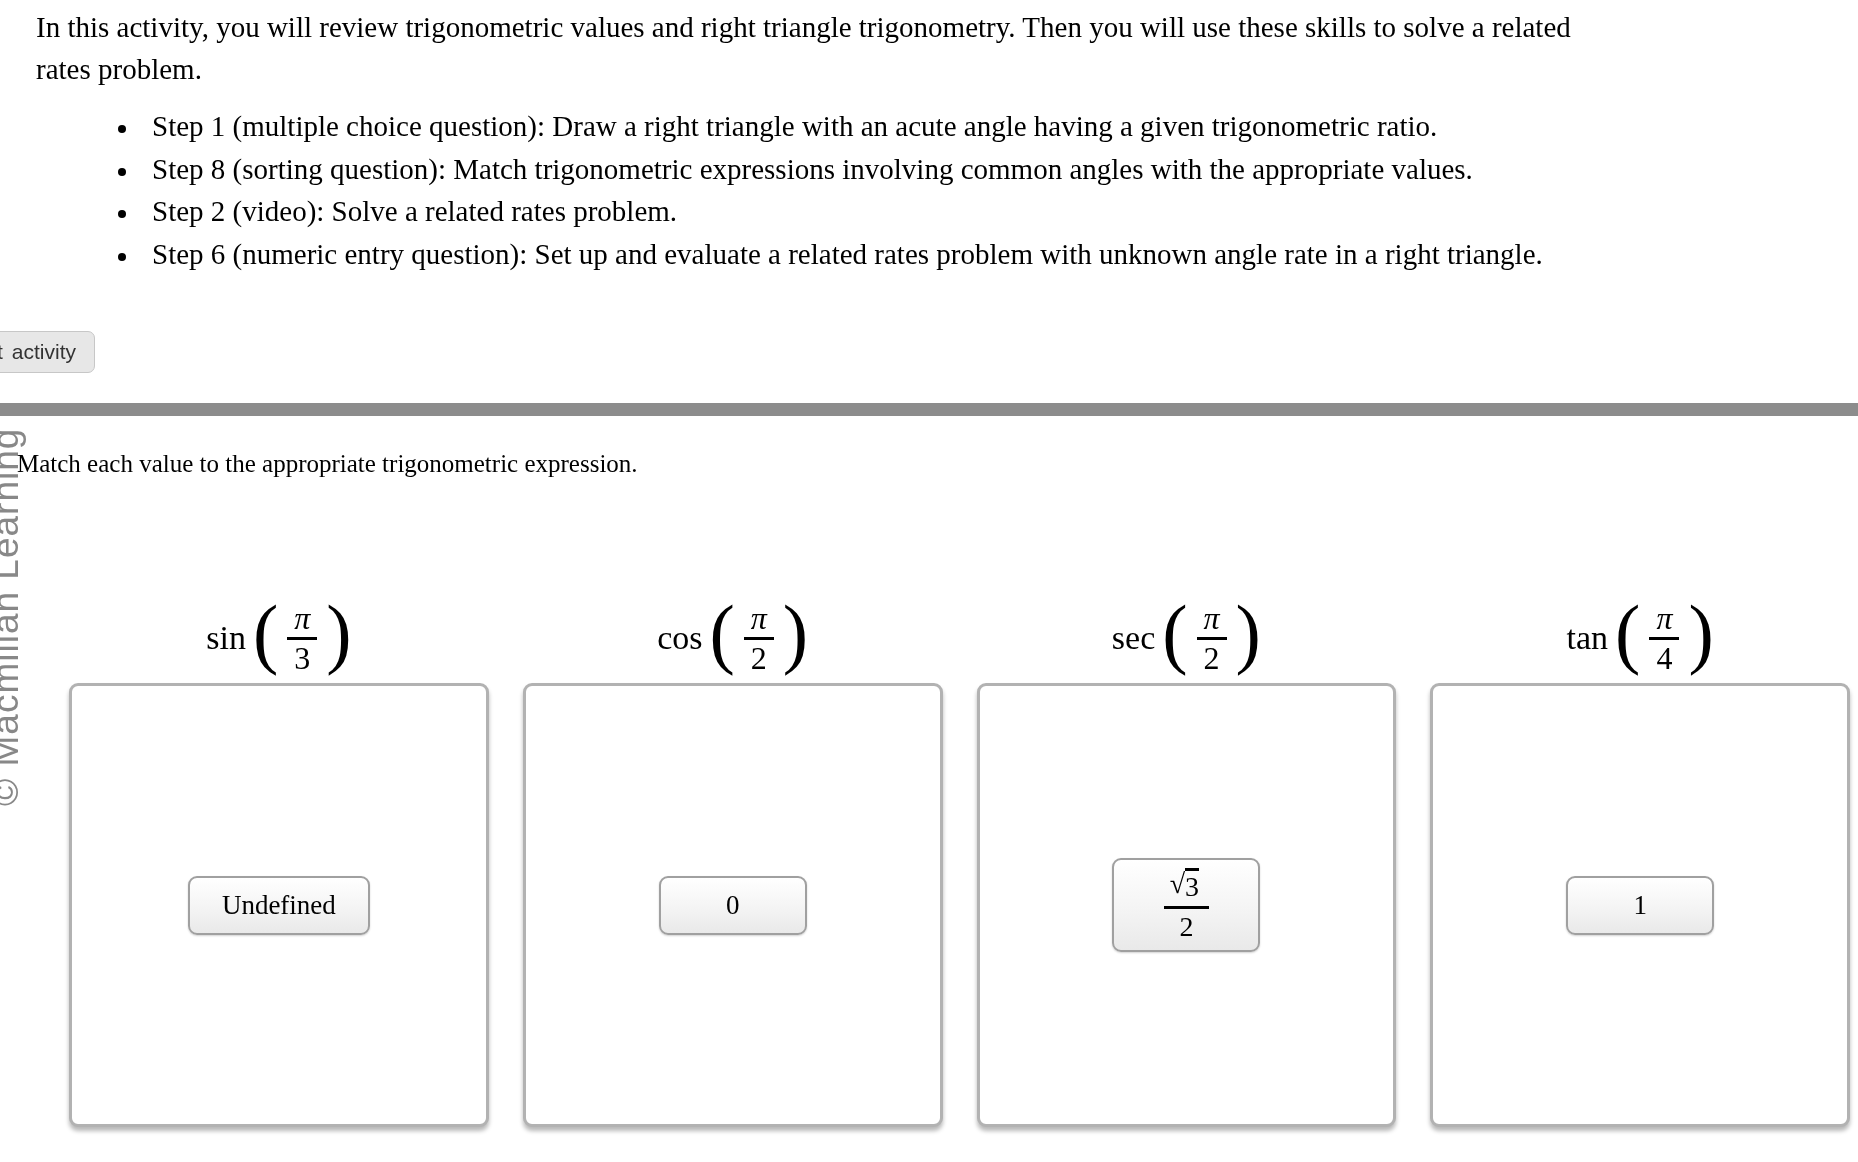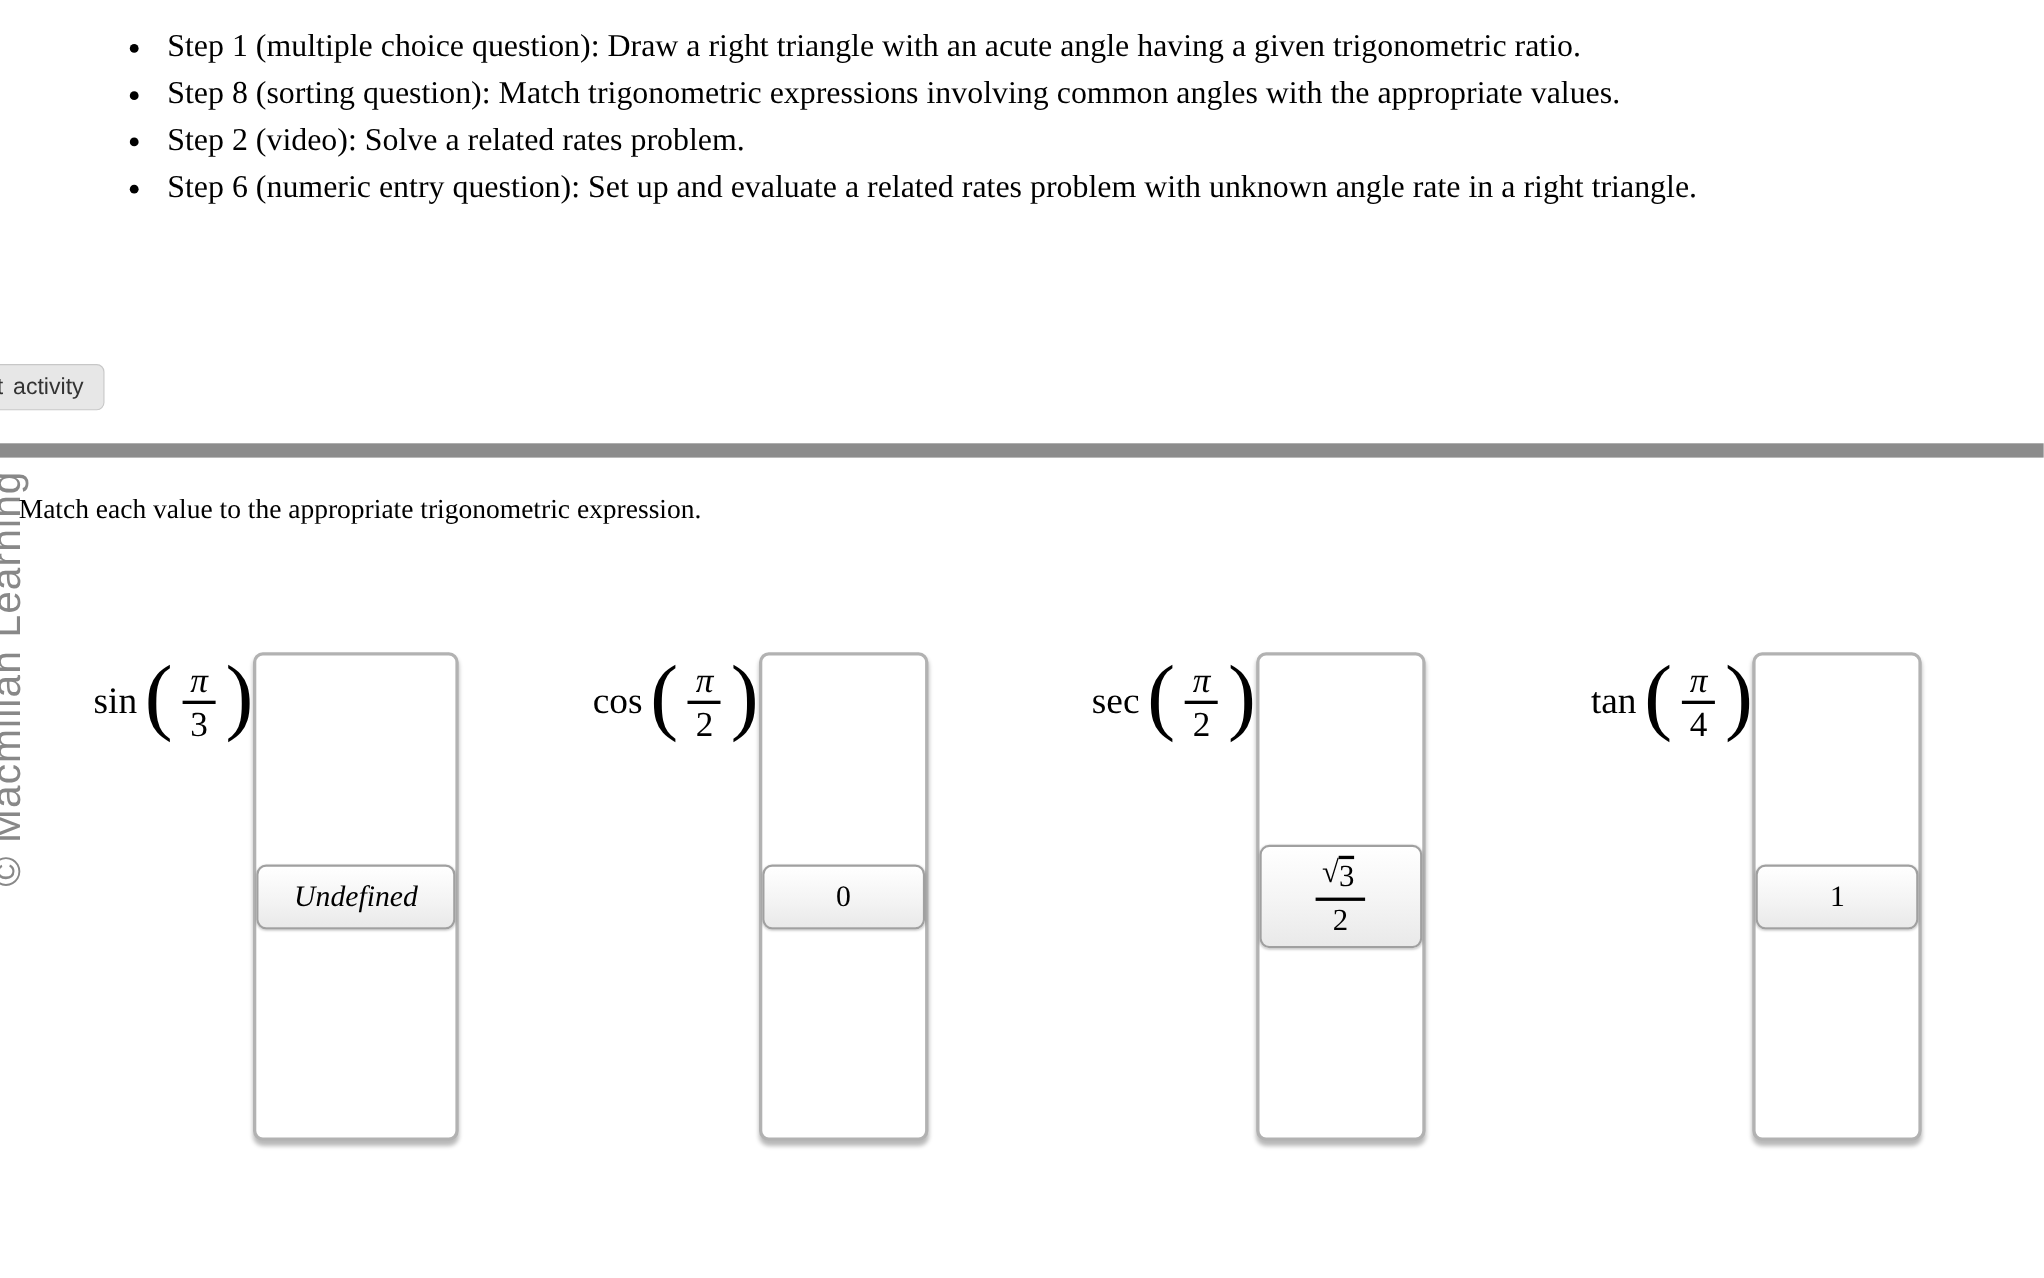--- a/index.html
+++ b/index.html
@@ -35,21 +35,21 @@
     transform:rotate(-90deg);transform-origin:0 0;
     font-family:"Liberation Sans","DejaVu Sans",sans-serif;
     font-size:37px;color:#888;white-space:nowrap;letter-spacing:1px;
   }
 
   
   .prompt{position:absolute;left:17px;top:450px;font-size:25px;}
 
   
   .board{position:absolute;left:69px;top:593px;width:1781px;display:flex;gap:34px;}
-  .column{flex:1;display:flex;flex-direction:row;margin-left:16px;}
+  .column{flex:1;display:flex;flex-direction:column;}
 
   .expr{
     height:90px;display:flex;align-items:center;justify-content:center;
     gap:7px;font-size:34px;
   }
   .expr .paren{
     font-size:76px;font-weight:400;line-height:0;
     transform:scaleY(1.02);padding-bottom:10px;
   }
   .frac{display:inline-flex;flex-direction:column;align-items:center;
@@ -65,32 +65,33 @@
   }
 
   .chip{
     box-sizing:border-box;min-width:148px;
     padding:12px 24px;text-align:center;
     border:2px solid #a0a0a0;border-radius:9px;
     background:linear-gradient(#ffffff 0%,#f4f4f4 55%,#e9e9e9 100%);
     box-shadow:0 1px 2px rgba(0,0,0,0.18);
     font-size:27px;cursor:grab;
   }
-  .chip.wide{min-width:134px;padding:12px 32px;font-style:italic;}
+  .chip.wide{min-width:134px;padding:12px 32px;}
   .chip.fraction{display:flex;flex-direction:column;align-items:center;
                  padding:8px 24px;font-size:28px;line-height:1.12;}
   .cnum{display:inline-flex;align-items:flex-start;
         border-bottom:3px solid #000;padding:0 10px 3px 6px;}
   .radicand{border-top:3px solid #000;}
   .cden{padding-top:2px;}
 </style>
 </head>
 <body>
 
 <div class="intro">
+  <p>In this activity, you will review trigonometric values and right triangle trigonometry. Then you will use these skills to solve a related rates problem.</p>
   <ul>
     <li><span>Step 1 (multiple choice question): Draw a right triangle with an acute angle having a given trigonometric ratio.</span></li>
     <li><span>Step 8 (sorting question): Match trigonometric expressions involving common angles with the appropriate values.</span></li>
     <li><span>Step 2 (video): Solve a related rates problem.</span></li>
     <li><span>Step 6 (numeric entry question): Set up and evaluate a related rates problem with unknown angle rate in a right triangle.</span></li>
   </ul>
 </div>
 
 <button class="activity-btn">
   <span>t</span>

